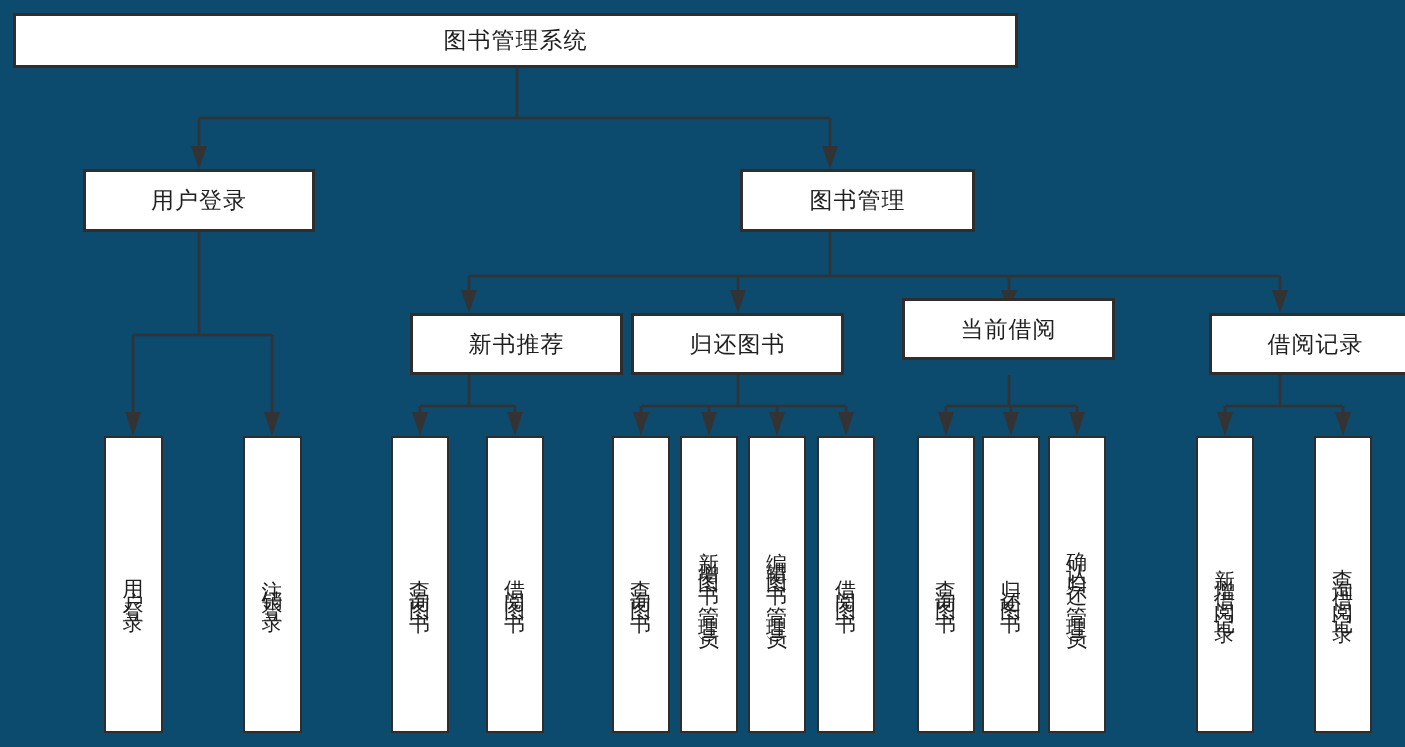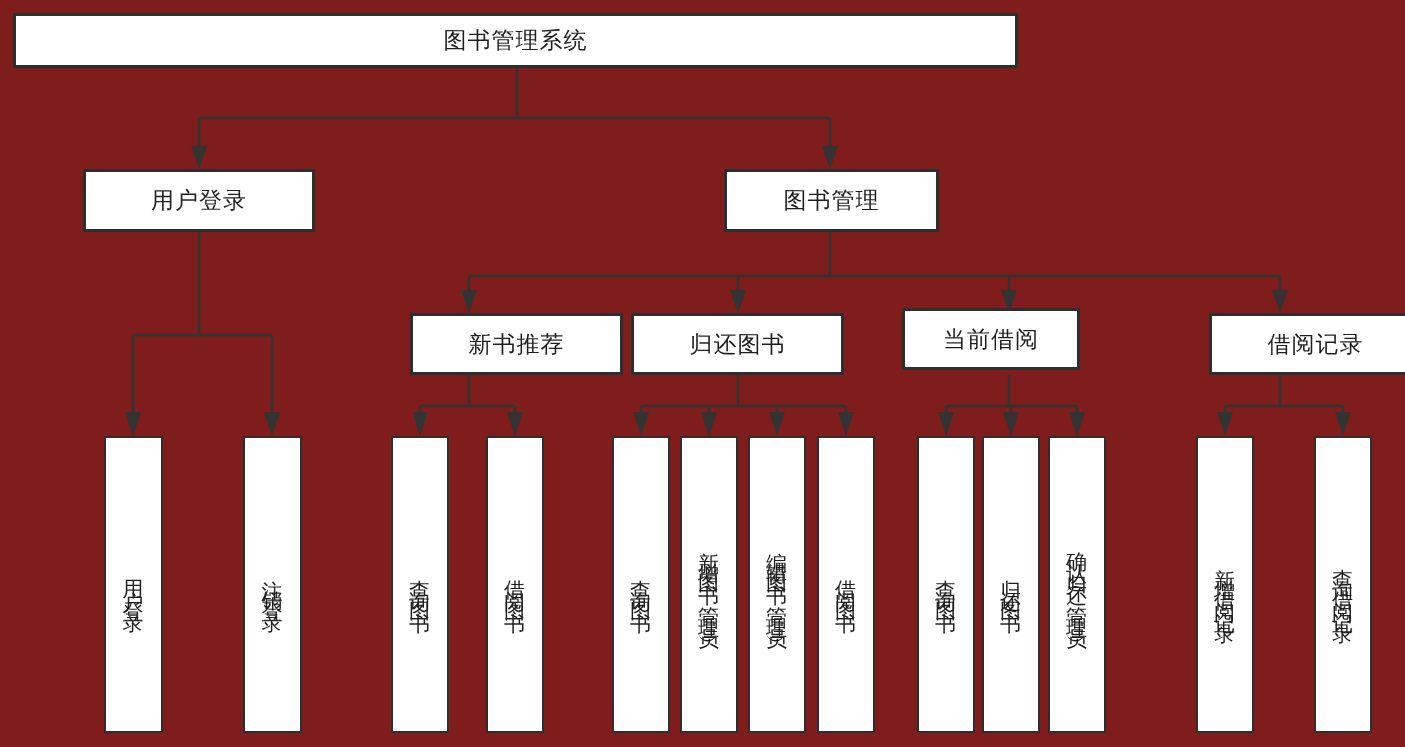--- a/index.html
+++ b/index.html
@@ -1,20 +1,20 @@
 <!DOCTYPE html>
 <html><head>
 <meta charset="utf-8">
 <style>
   html, body { margin: 0; padding: 0; background: #ffffff; }
   .canvas {
     position: relative;
     width: 1405px;
     height: 747px;
-    background: #7f1d1d;
+    background: #0c4a6e;
     font-family: "Liberation Sans", "DejaVu Sans", sans-serif;
     overflow: hidden;
   }
   .edges {
     position: absolute;
     left: 0; top: 0;
     width: 1405px; height: 747px;
     pointer-events: none;
   }
   .edges path { stroke: #333333; stroke-width: 2.5; fill: none; }
@@ -103,31 +103,31 @@
     </g>
   </svg>
 
   <div class="node" style="left:13px; top:13px; width:1005px; height:55px;">
     <span class="hlabel">图书管理系统</span>
   </div>
 
   <div class="node" style="left:83px; top:169px; width:232px; height:63px;">
     <span class="hlabel">用户登录</span>
   </div>
-  <div class="node" style="left:724px; top:169px; width:215px; height:63px;">
+  <div class="node" style="left:740px; top:169px; width:235px; height:63px;">
     <span class="hlabel">图书管理</span>
   </div>
 
   <div class="node" style="left:362px; top:313px; width:213px; height:62px;margin-left:48px;">
     <span class="hlabel">新书推荐</span>
   </div>
   <div class="node" style="left:631px; top:313px; width:213px; height:62px;">
     <span class="hlabel">归还图书</span>
   </div>
-  <div class="node" style="left:902px; top:308px; width:178px; height:62px;">
+  <div class="node" style="left:902px; top:298px; width:213px; height:62px;">
     <span class="hlabel">当前借阅</span>
   </div>
   <div class="node" style="left:1173px; top:313px; width:213px; height:62px;margin-left:36px;">
     <span class="hlabel">借阅记录</span>
   </div>
 
   <div class="node leaf" style="left:104px; top:436px; width:59px; height:297px;">
     <span class="vtext">用户登录</span>
   </div>
   <div class="node leaf" style="left:243px; top:436px; width:59px; height:297px;">

